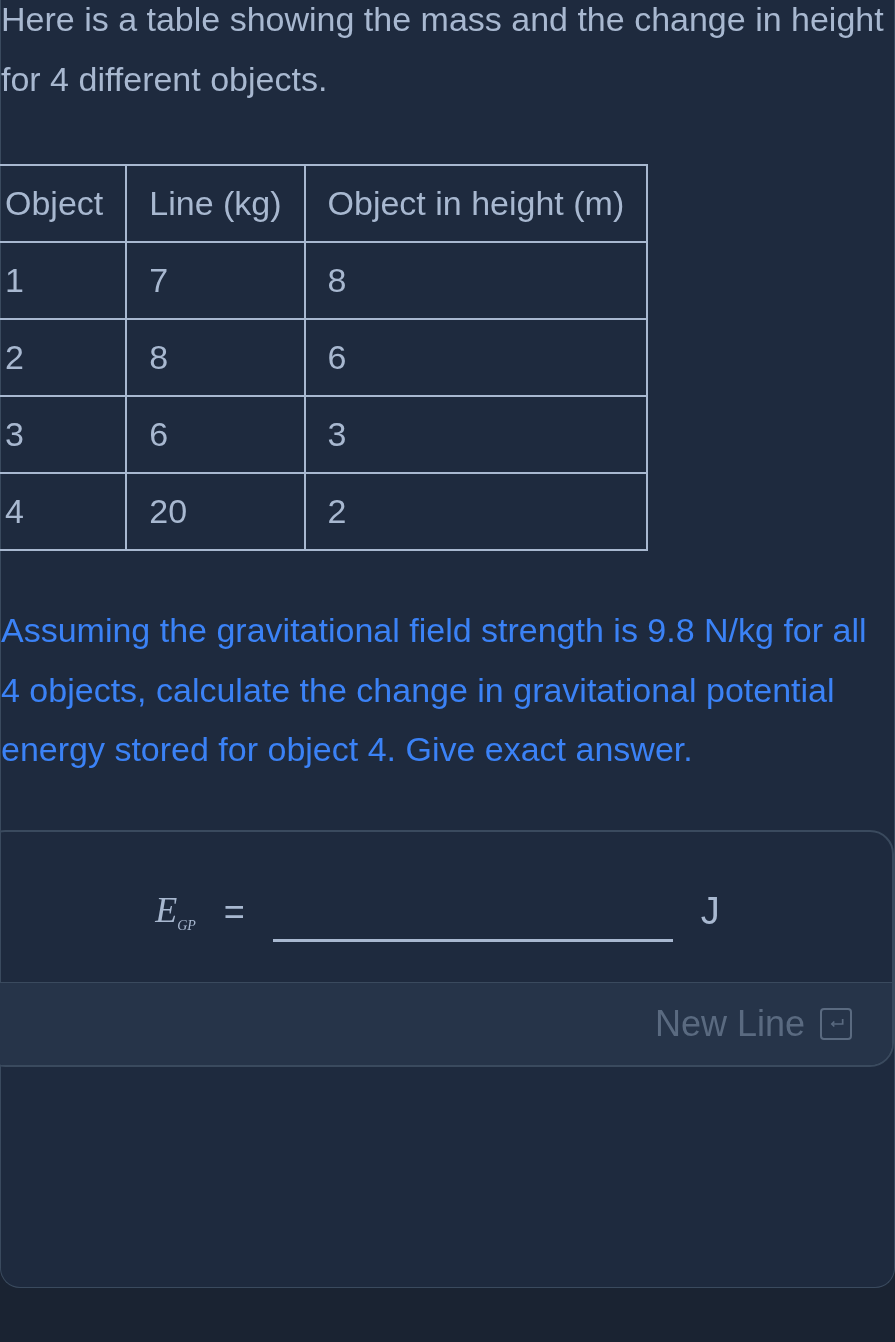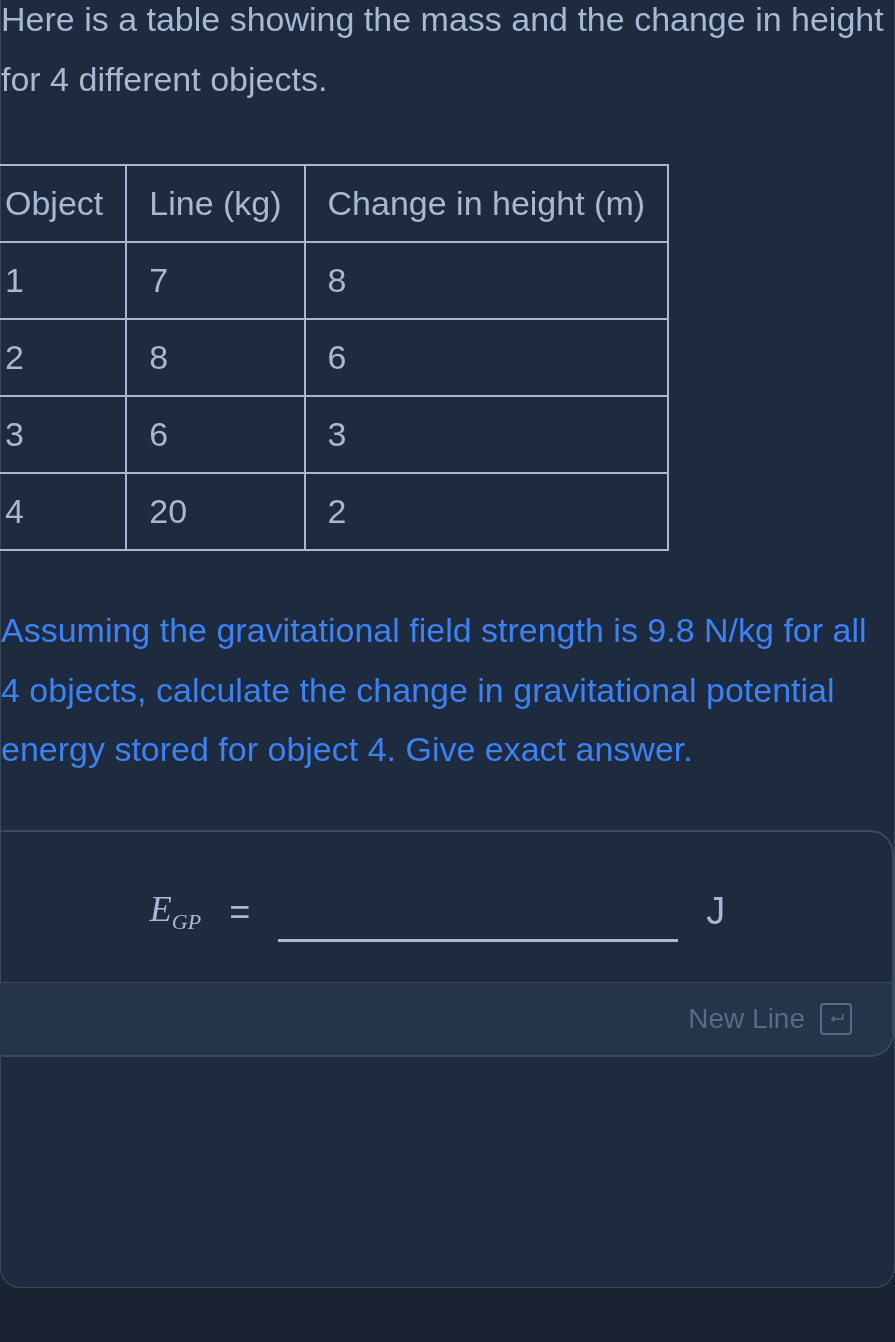--- a/index.html
+++ b/index.html
@@ -68,21 +68,21 @@
       padding: 50px 40px 40px 40px;
       gap: 20px;
     }
     .formula-label {
       font-family: 'Times New Roman', serif;
       font-style: italic;
       font-size: 36px;
       color: #a8b8d0;
     }
     .formula-sub {
-      font-size: 22px;
+      font-size: 14px;
       vertical-align: sub;
       font-style: italic;
     }
     .equals {
       font-size: 36px;
       color: #a8b8d0;
       margin: 0 8px;
     }
     .answer-input {
       background: transparent;
@@ -103,21 +103,21 @@
     .newline-bar {
       background: #263449;
       border-top: 1px solid #3a4a5e;
       padding: 20px 40px;
       display: flex;
       justify-content: flex-end;
       align-items: center;
       gap: 15px;
     }
     .newline-label {
-      font-size: 28px;
+      font-size: 36px;
       color: #5a6a80;
     }
     .enter-icon {
       width: 32px;
       height: 32px;
       border: 2px solid #5a6a80;
       border-radius: 4px;
       display: flex;
       align-items: center;
       justify-content: center;
@@ -131,21 +131,21 @@
 <body>
 
 <div class="content-panel">
   <p class="question-text">Here is a table showing the mass and the change in height for 4 different objects.</p>
 
   <table>
     <thead>
       <tr>
         <th>Object</th>
         <th>Line (kg)</th>
-        <th>Change in height (m)</th>
+        <th>Object in height (m)</th>
       </tr>
     </thead>
     <tbody>
       <tr>
         <td>1</td>
         <td>7</td>
         <td>8</td>
       </tr>
       <tr>
         <td>2</td>

